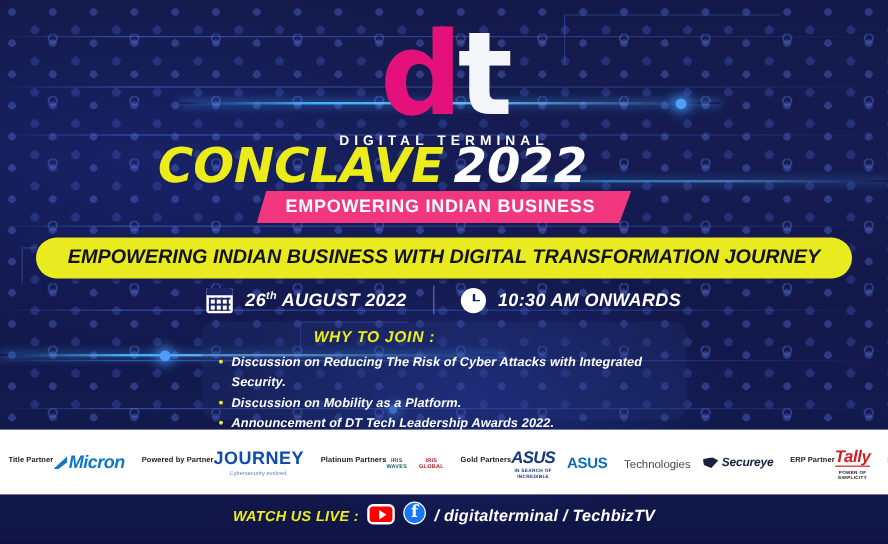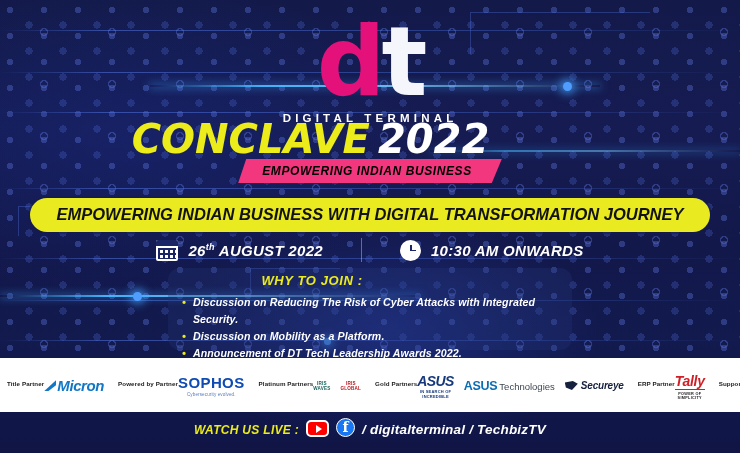--- a/index.html
+++ b/index.html
@@ -98,22 +98,22 @@
   }
   .conclave .word { color:#ecec1b; }
   .conclave .year { color:#ffffff; margin-left:8px; }
 
   .ribbon {
     position:absolute; left:0; top:159px; width:740px; text-align:center;
   }
   .ribbon-inner {
     display:inline-block;
     background:#f2377f;
-    color:#000000;
-    font-size:12px; font-weight:bold; font-style:italic;
+    color:#ffffff;
+    font-size:15px; font-weight:bold; 
     letter-spacing:.6px;
     padding:5px 30px 5px 24px;
     clip-path:polygon(8px 0, 100% 0, calc(100% - 10px) 100%, 0 100%);
   }
 
   
   .pill-wrap { position:absolute; left:0; top:198px; width:740px; text-align:center;border-radius:11px; }
   .pill {
     display:inline-block;
     background:#e9ea1f;
@@ -122,21 +122,21 @@
     letter-spacing:0px;
     padding:7px 26px 8px;
     border-radius:20px;
     box-shadow:0 0 0 2px rgba(20,28,80,.55);
     white-space:nowrap;
   }
 
   
   .meta {
     position:absolute; left:0; top:238px; width:740px;
-    display:flex; align-items:center; justify-content:center; gap:16px;
+    display:flex; align-items:center; justify-content:center; gap:0px;
     color:#ffffff;
   }
   .meta-item { display:flex; align-items:center; gap:10px; padding:0 22px; }
   .meta-text { font-size:15px; font-weight:bold; font-style:italic; letter-spacing:.3px; }
   .meta-text sup { font-size:9px; }
   .meta-sep { width:1px; height:24px; background:rgba(190,205,255,.45); }
   .cal-icon { width:22px; height:21px; background:#fff; border-radius:2px; position:relative; }
   .cal-icon:before {
     content:""; position:absolute; left:0; top:0; right:0; height:6px;
     background:#1b2566; border-radius:2px 2px 0 0;
@@ -208,21 +208,21 @@
   .l-iris.w .mark { background:radial-gradient(circle at 35% 35%, #2aa39a, #10605c 80%); }
   .l-iris.g .mark { background:radial-gradient(circle at 35% 35%, #e8303a, #a8121a 80%); }
   .l-iris .nm { font-size:4.6px; font-weight:bold; letter-spacing:.2px; }
   .l-iris.w .nm { color:#145e5a; }
   .l-iris.g .nm { color:#b3141c; }
   .l-asus { text-align:center; }
   .l-asus .n { color:#16397c; font-size:14px; font-weight:bold; font-style:italic; letter-spacing:-.6px; }
   .l-asus .tag { color:#16397c; font-size:4px; font-weight:bold; letter-spacing:.2px; }
   .l-dell { display:flex; align-items:baseline; }
   .l-dell .d { color:#0b6eb5; font-size:12.5px; font-weight:bold; letter-spacing:-.3px; }
-  .l-dell .t { color:#3f4752; font-size:9.5px; margin-left:2px; }
+  .l-dell .t { color:#3f4752; font-size:9.5px; margin-left:14px; }
   .l-secureye { display:flex; align-items:center; color:#16213e; }
   .l-secureye .eye { display:inline-block; width:13px; height:9px; margin-right:3px;
      background:#16213e; clip-path:polygon(0 18%, 62% 0, 100% 30%, 55% 100%, 8% 72%); }
   .l-secureye .n { font-size:10px; font-weight:bold; font-style:italic; letter-spacing:-.2px; }
   .l-tally { text-align:center; }
   .l-tally .n { color:#cf2027; font-size:14px; font-weight:bold; font-style:italic; letter-spacing:-.3px;
      border-bottom:1.4px solid #cf2027; padding-bottom:0px; display:inline-block; }
   .l-tally .tag { color:#1a1a1a; font-size:3.8px; font-weight:bold; letter-spacing:.3px; margin-top:2px; }
   .l-tplink { display:flex; align-items:center; }
   .l-tplink .mark { width:13px; height:13px; background:#18b4c4; margin-right:3px;
@@ -351,21 +351,21 @@
         </div>
       </div>
     </div>
     <div class="sp-divider"></div>
 
     <div class="sp-group">
       <div class="sp-title">Powered by Partner</div>
       <div class="sp-logos">
         <div class="sp-logo">
           <span class="l-sophos">
-            <span class="n" style="display:block">SOPHOS</span>
+            <span class="n" style="display:block">JOURNEY</span>
             <span class="tag" style="display:block">Cybersecurity evolved.</span>
           </span>
         </div>
       </div>
     </div>
     <div class="sp-divider"></div>
 
     <div class="sp-group">
       <div class="sp-title">Platinum Partners</div>
       <div class="sp-logos">

